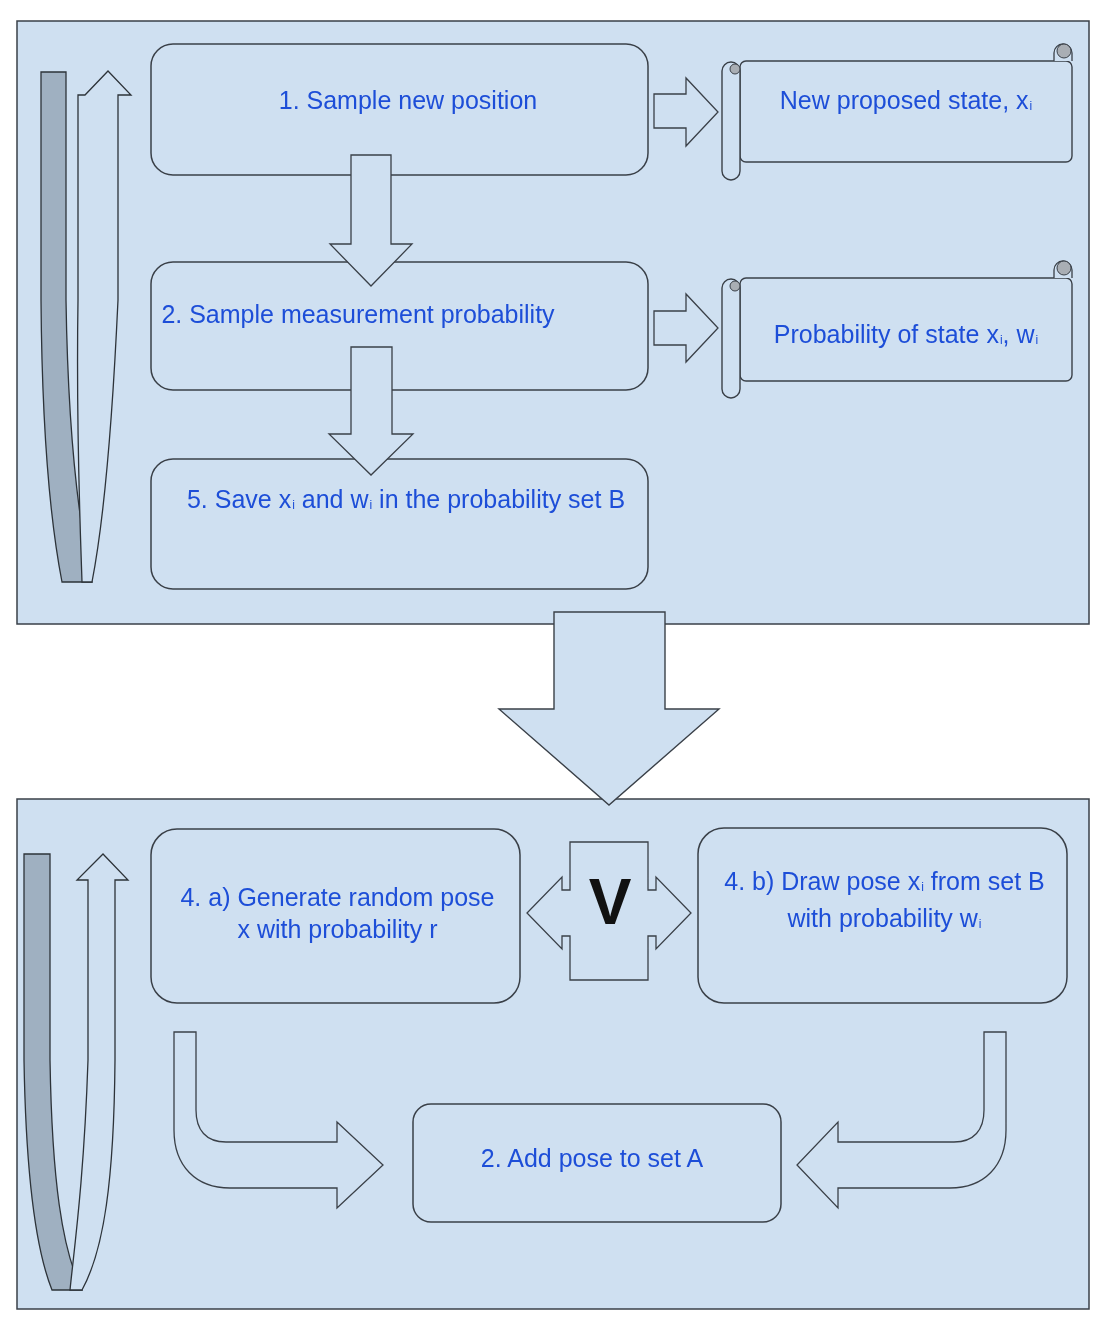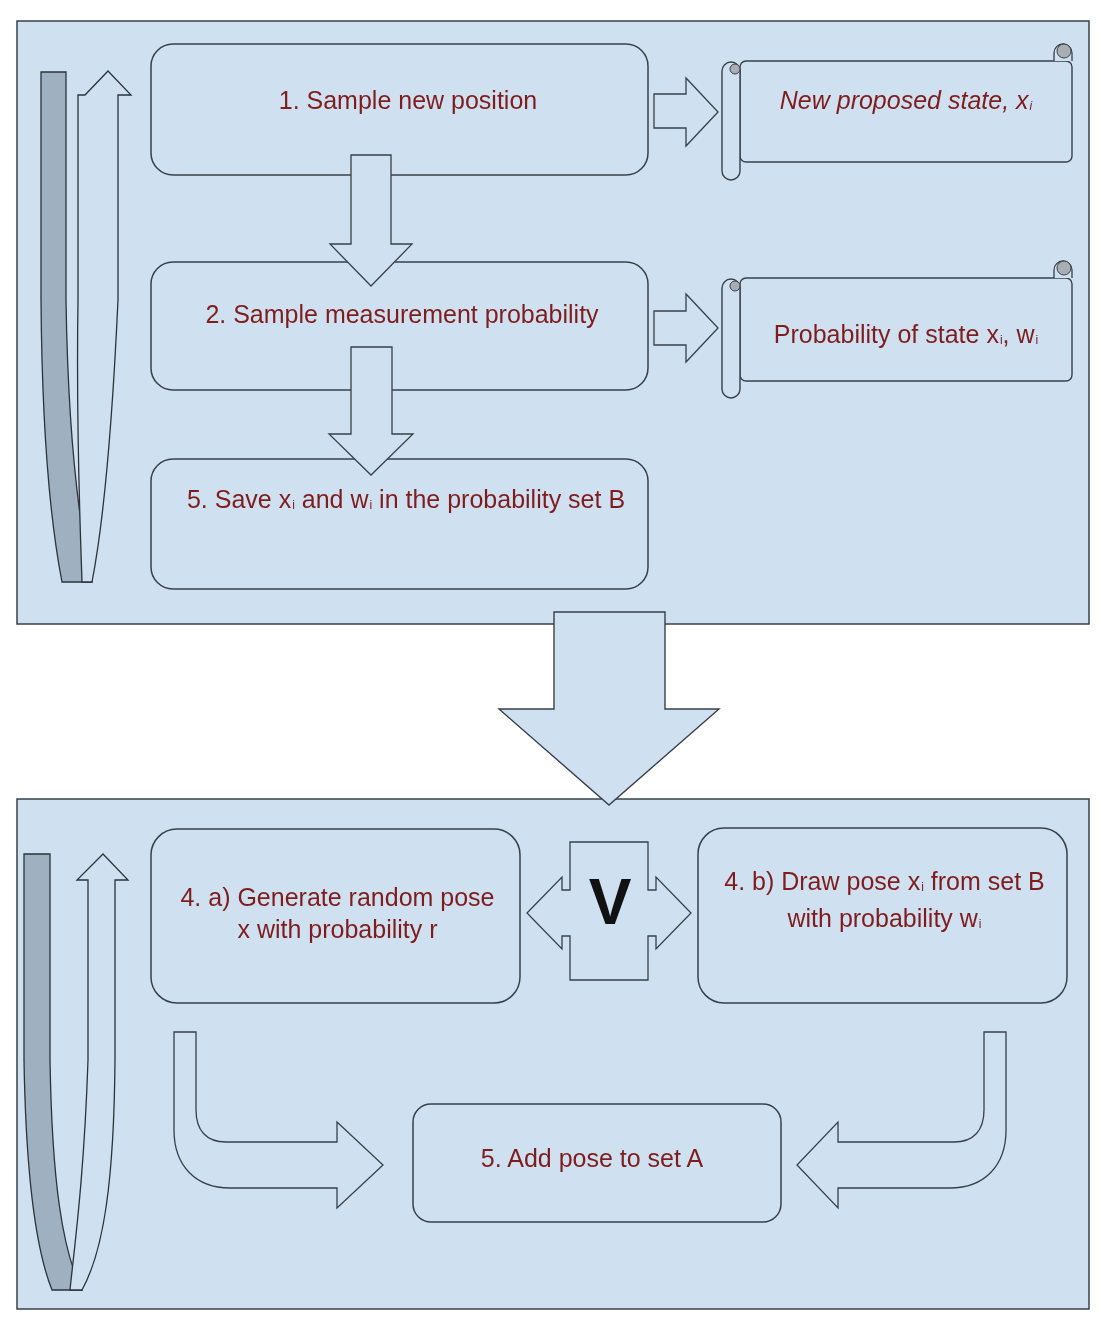--- a/index.html
+++ b/index.html
@@ -1,20 +1,20 @@
 <!DOCTYPE html>
 <html><head>
 <meta charset="utf-8">
 <style>
   html, body { margin: 0; padding: 0; background: #ffffff; }
   body { width: 1101px; height: 1317px; position: relative; overflow: hidden;
          font-family: "Liberation Sans", sans-serif; color: #1a1a1a; }
   svg.canvas { position: absolute; left: 0; top: 0; }
   .lbl { position: absolute; display: flex; align-items: center; justify-content: center;
-         text-align: center; font-size: 25px; line-height: 32px; color: #7f1d1d; }
+         text-align: center; font-size: 25px; line-height: 32px; color: #1d4ed8; }
   .lbl sub { font-size: 12px; vertical-align: baseline; position: relative; top: 1px; margin-left: 1px; }
   .op { position: absolute; font-family: "Liberation Sans", sans-serif; font-weight: bold;
         font-size: 64px; color: #111; text-align: center; }
 </style>
 </head>
 <body>
 
 <svg class="canvas" width="1101" height="1317" viewBox="0 0 1101 1317" xmlns="http://www.w3.org/2000/svg">
 
   <rect x="17" y="21" width="1072" height="603" fill="#cfe0f1" stroke="#3a4048" stroke-width="1.5"></rect>
@@ -68,41 +68,41 @@
 
   <path d="M174,1032 L196,1032 L196,1110 C196,1130 206,1142 226,1142 L337,1142 L337,1122 L383,1165 L337,1208 L337,1188 L230,1188 C196,1188 174,1166 174,1130 Z" fill="#cfe0f1" stroke="#3a4048" stroke-width="1.3"></path>
 
   <path d="M1006,1032 L984,1032 L984,1110 C984,1130 974,1142 954,1142 L838,1142 L838,1122 L797,1165 L838,1208 L838,1188 L950,1188 C984,1188 1006,1166 1006,1130 Z" fill="#cfe0f1" stroke="#3a4048" stroke-width="1.3"></path>
 </svg>
 
 <div class="lbl" style="left:151px; top:78px; width:514px; height:44px;">
   <span>1. Sample new position</span>
 </div>
 
-<div class="lbl" style="left:151px; top:292px; width:414px; height:44px;margin-left:44px;">
+<div class="lbl" style="left:151px; top:292px; width:414px; height:44px;">
   <span>2. Sample measurement probability</span>
 </div>
 
 <div class="lbl" style="left:151px; top:469px; width:510px; height:64px; line-height:32px;">
   <span><span>5. Save x</span><sub>i</sub><span> and w</span><sub>i</sub><span> in the probability set B</span></span>
 </div>
 
-<div class="lbl" style="left:740px; top:82px; width:332px; height:40px;font-style:italic;">
+<div class="lbl" style="left:740px; top:82px; width:332px; height:40px;">
   <span><span>New proposed state, x</span><sub>i</sub></span>
 </div>
 
 <div class="lbl" style="left:740px; top:296px; width:332px; height:40px;margin-top:20px;">
   <span><span>Probability of state x</span><sub>i</sub><span>, w</span><sub>i</sub></span>
 </div>
 
 <div class="lbl" style="left:175px; top:879px; width:325px; height:68px;">
   <span>4. a) Generate random pose x with probability r</span>
 </div>
 
 <div class="op" style="left:572px; top:866px; width:76px; height:72px; line-height:72px;">V</div>
 
 <div class="lbl" style="left:712px; top:868px; width:345px; height:68px;">
   <span><span>4. b) Draw pose x</span><sub>i</sub><span> from set B with probability w</span><sub>i</sub></span>
 </div>
 
 <div class="lbl" style="left:413px; top:1138px; width:358px; height:40px;">
-  <span>5. Add pose to set A</span>
+  <span>2. Add pose to set A</span>
 </div>
 
 </body></html>

